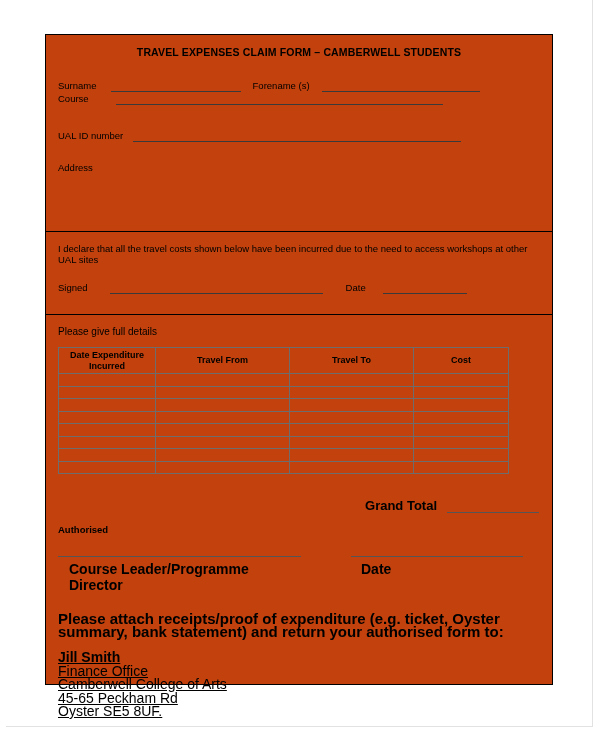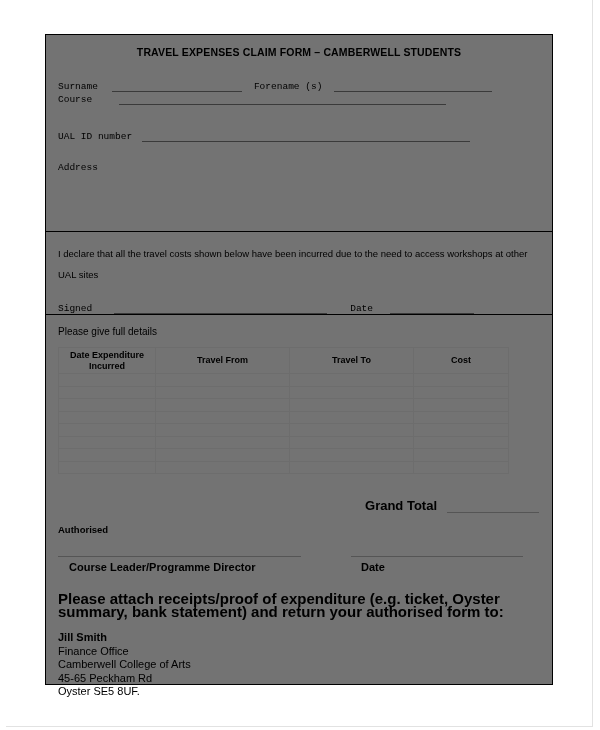--- a/index.html
+++ b/index.html
@@ -31,21 +31,21 @@
     position: absolute;
     left: 45px;
     top: 34px;
     width: 508px;
     box-sizing: border-box;
   }
 
   .box {
     border: 1.5px solid #000000;
     box-sizing: border-box;
-    background: #737373;
+    background: #c2410c;
   }
   .box + .box {
     border-top: none;
   }
 
   
   .sec-identity {
     height: 198px;
     padding: 10px 12px 0 12px;
     position: relative;
@@ -54,24 +54,23 @@
     text-align: center;
     font-size: 10.5px;
     font-weight: bold;
     letter-spacing: 0.15px;
     color: #000;
     margin: 1px 0 0 0;
   }
 
   .field-row {
     display: flex;
-    align-items: center;
+    align-items: flex-start;
     font-size: 9.5px;
     color: #000;
-    font-family: Liberation Mono, monospace;
   }
   .field-label {
     white-space: nowrap;
     line-height: 12px;
   }
   .rule {
     border-bottom: 1px solid #3a3a3a;
     height: 11px;
     margin: 0 0 1px 0;
   }
@@ -89,21 +88,21 @@
 
   .row-address { margin-top: 19px; }
 
   
   .sec-declare {
     height: 83px;
     padding: 11px 13px 0 12px;
   }
   .declare-text {
     font-size: 9.5px;
-    line-height: 21px;
+    line-height: 11px;
     color: #000;
     margin: 0;
   }
   .row-signed { margin-top: 17px; }
   .row-signed .rule-signed { width: 213px; margin-left: 22px; }
   .row-signed .lbl-date { margin-left: 23px; }
   .row-signed .rule-date { width: 84px; margin-left: 17px; }
 
   
   .sec-details {
@@ -175,40 +174,41 @@
     display: flex;
     margin-top: 21px;
   }
   .sig-block-left { width: 243px; }
   .sig-block-right { width: 172px; margin-left: 50px; }
   .sig-line {
     border-top: 1px solid #555;
     height: 0;
   }
   .sig-caption {
-    font-size: 11px;
+    font-size: 14px;
     font-weight: bold;
     color: #000;
     margin-top: 4px;
     padding-left: 11px;
   }
   .sig-caption.date-caption { padding-left: 10px; }
 
   .attach-text {
     font-size: 15px;
     font-weight: bold;
     line-height: 13px;
     color: #000;
     margin-top: 19px;
   }
   .contact-block {
     margin-top: 13px;
-    font-size: 11px;
+    font-size: 14px;
     line-height: 13.5px;
     color: #000;
+    text-decoration: underline;
   }
   .contact-name { font-weight: bold; }
 </style>
 </head>
 <body>
 
 <div class="page-sheet"></div>
 
 <div class="form-doc">
 

